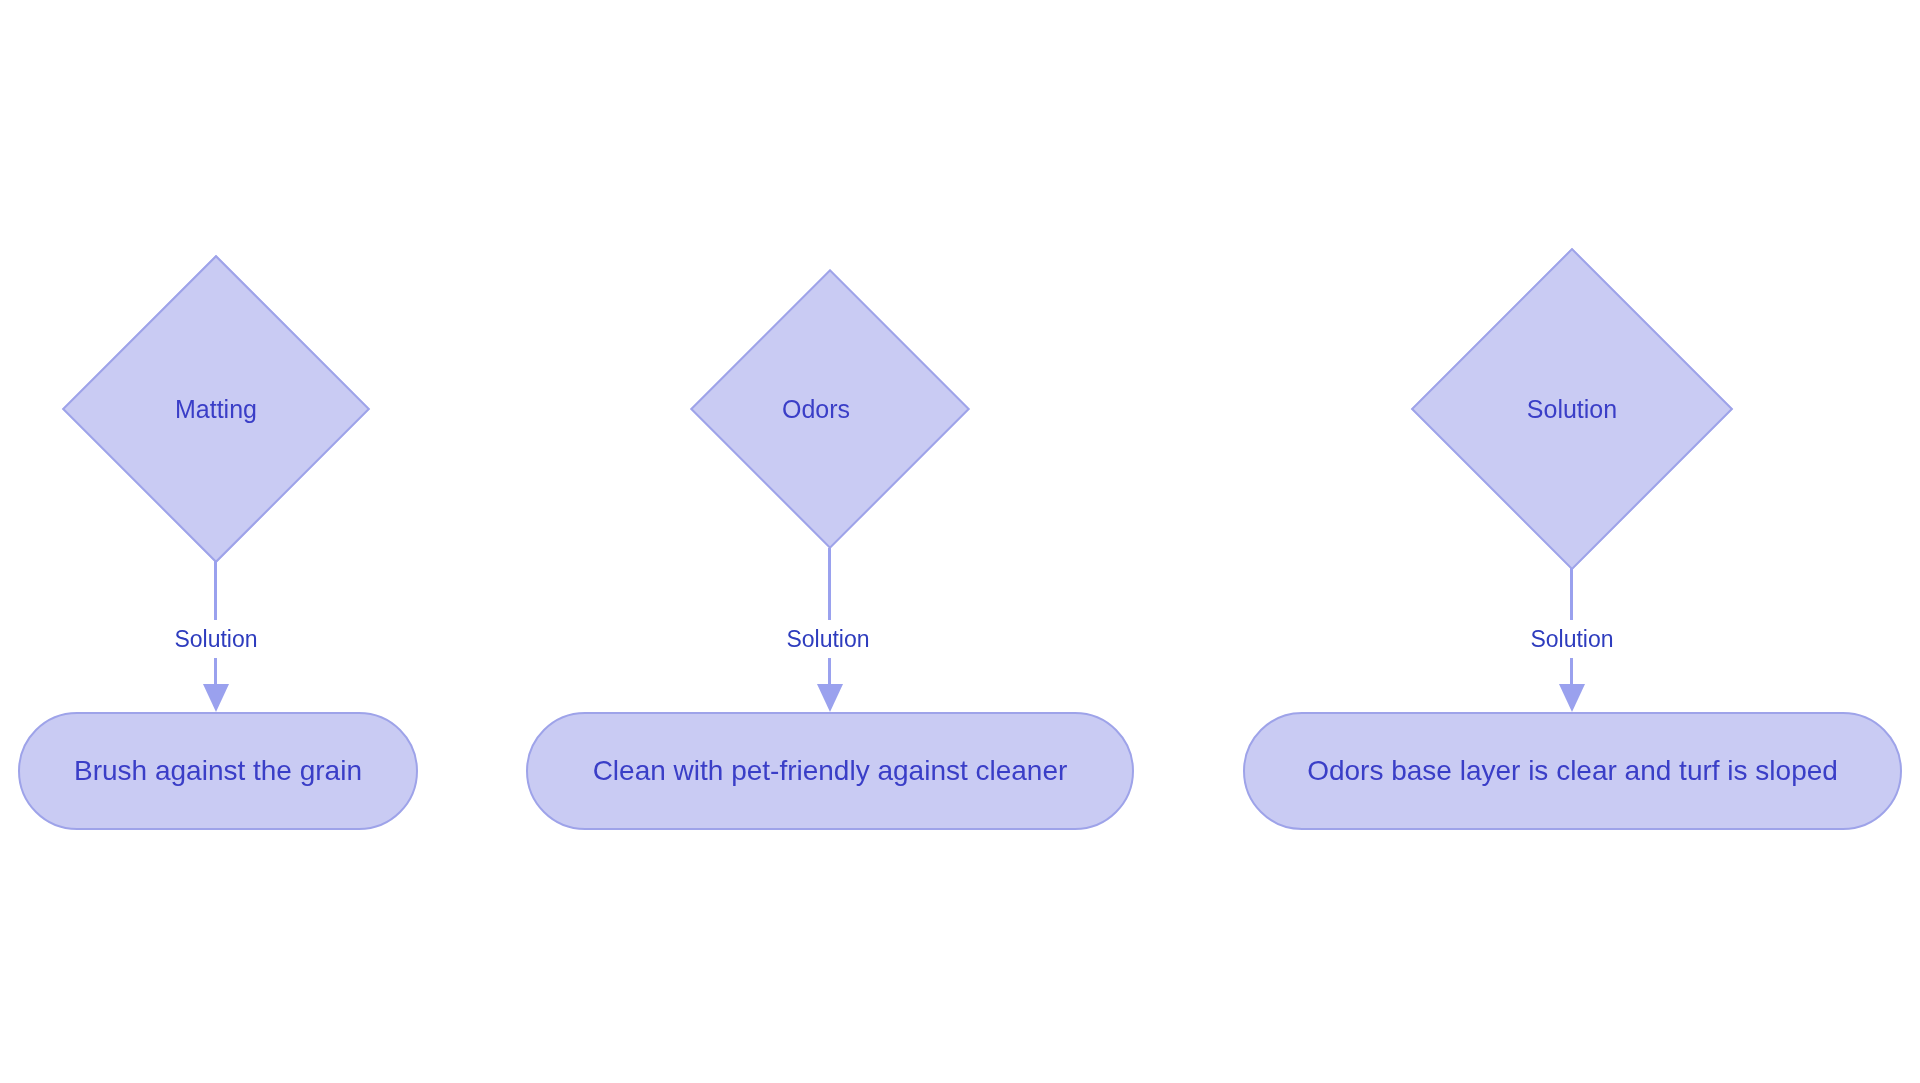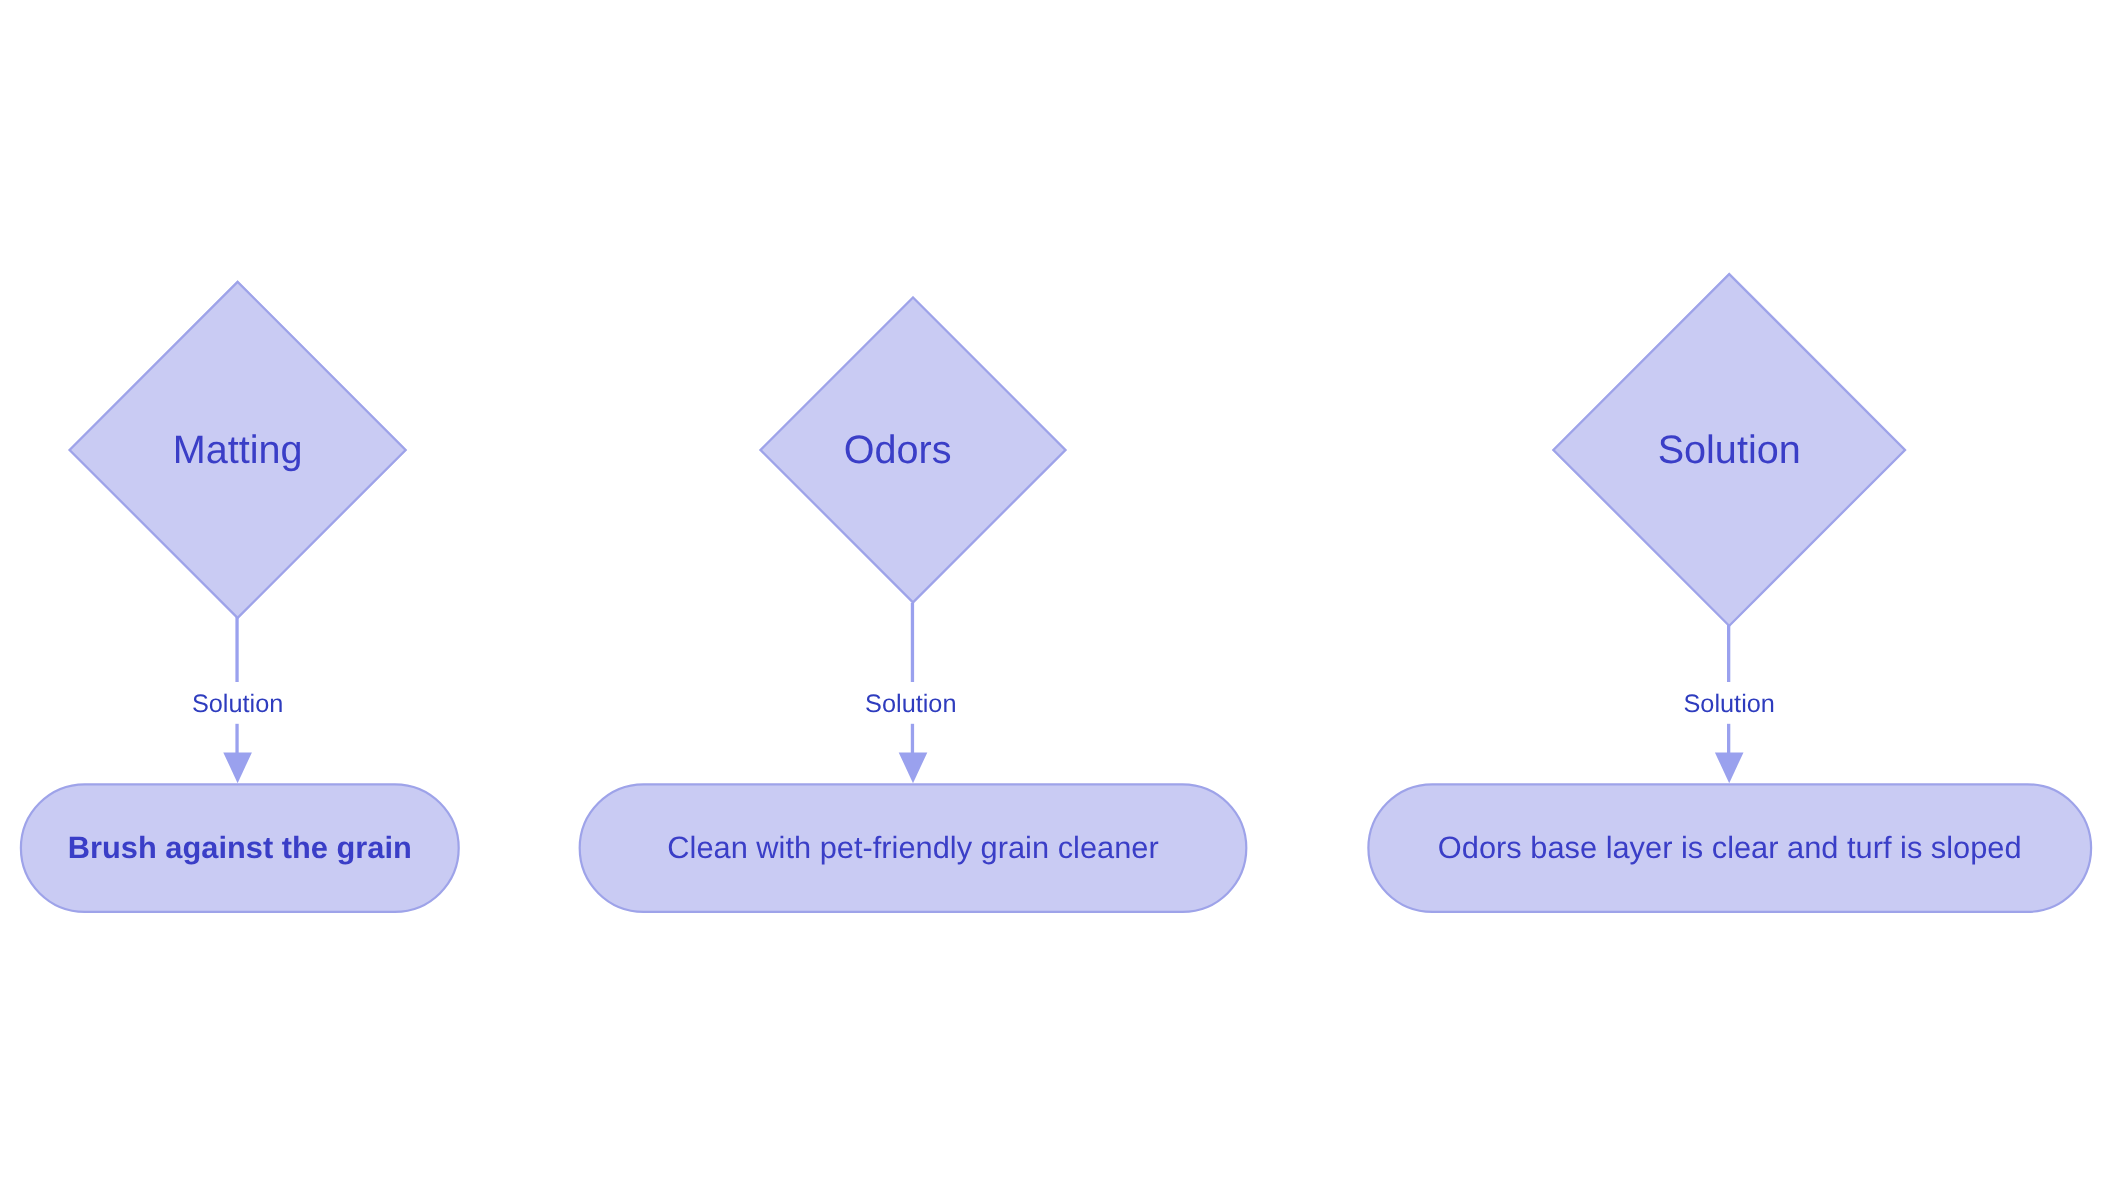--- a/index.html
+++ b/index.html
@@ -35,21 +35,21 @@
   .d2 { left: 731px;  top: 310px; width: 198px; height: 198px; }
   .d3 { left: 1458px; top: 295px; width: 228px; height: 228px; }
 
   .diamond-label {
     position: absolute;
     top: 389px;
     width: 320px;
     height: 40px;
     line-height: 40px;
     text-align: center;
-    font-size: 36px;
+    font-size: 25px;
     color: var(--node-text);
     z-index: 3;
   }
   .dl1 { left: 56px;   }
   .dl2 { left: 656px;  }
   .dl3 { left: 1412px; }
 
   .edge-line {
     position: absolute;
     width: 3px;
@@ -99,21 +99,21 @@
     box-sizing: border-box;
     display: flex;
     align-items: center;
     justify-content: center;
     font-size: 28px;
     color: var(--node-text);
     text-align: center;
     z-index: 2;
     white-space: nowrap;
   }
-  .p1 { left: 18px;   width: 400px; font-weight: bold; }
+  .p1 { left: 18px;   width: 400px; }
   .p2 { left: 526px;  width: 608px; }
   .p3 { left: 1243px; width: 659px; }
 </style>
 </head>
 <body>
 
 <div class="canvas">
 
   <div class="diamond d1"></div>
   <div class="diamond-label dl1">Matting</div>
@@ -123,21 +123,21 @@
   <div class="pill p1">
     <span>Brush against the grain</span>
   </div>
 
   <div class="diamond d2"></div>
   <div class="diamond-label dl2">Odors</div>
   <div class="edge-line el2"></div>
   <div class="edge-label ell2">Solution</div>
   <div class="arrow-head ah2"></div>
   <div class="pill p2">
-    <span>Clean with pet-friendly grain cleaner</span>
+    <span>Clean with pet-friendly against cleaner</span>
   </div>
 
   <div class="diamond d3"></div>
   <div class="diamond-label dl3">Solution</div>
   <div class="edge-line el3"></div>
   <div class="edge-label ell3">Solution</div>
   <div class="arrow-head ah3"></div>
   <div class="pill p3">
     <span>Odors base layer is clear and turf is sloped</span>
   </div>

